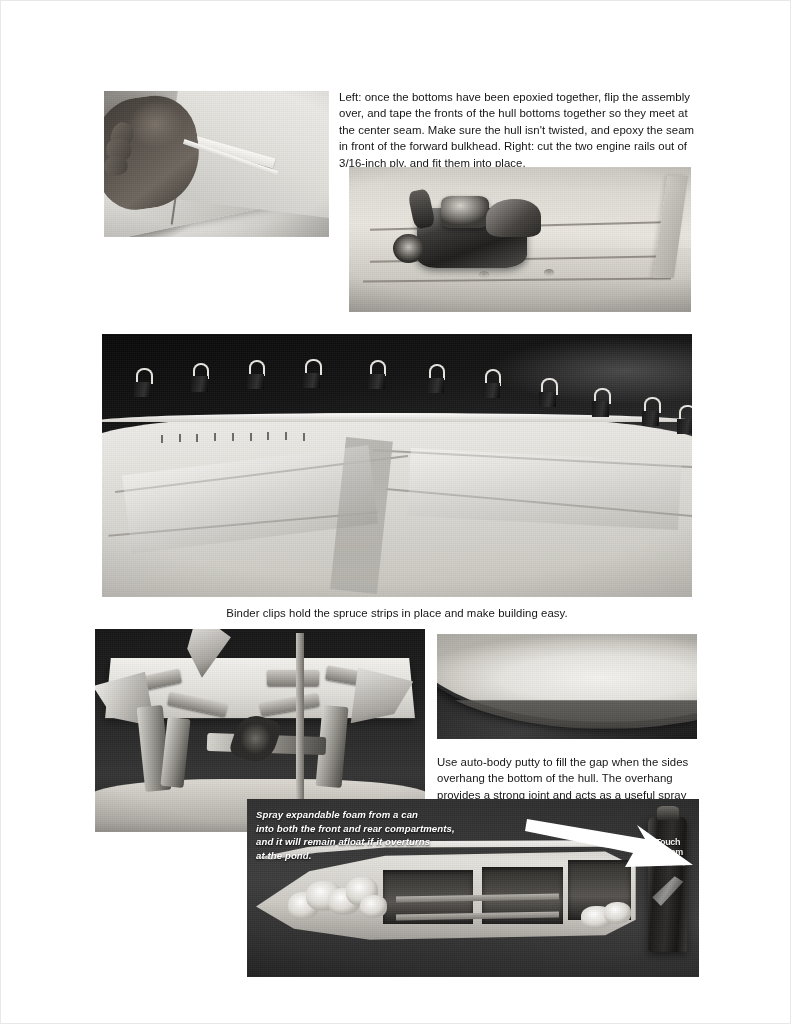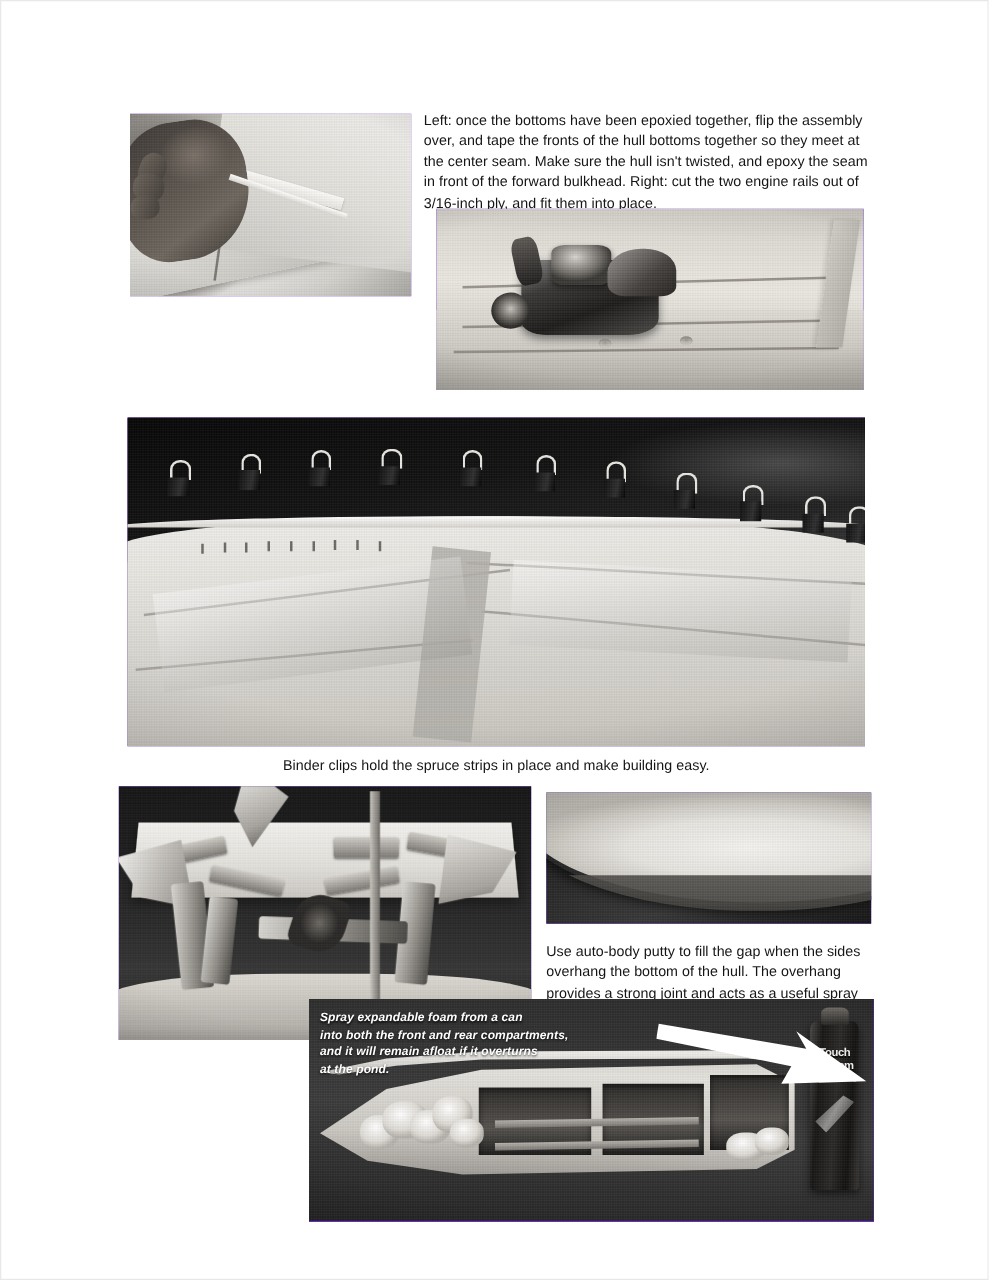--- a/index.html
+++ b/index.html
@@ -38,21 +38,21 @@
     font-family: "Liberation Serif", serif;
     font-size: 12.6px;
     line-height: 1.36;
     color: #161616;
   }
 
   
   .photo {
     position: absolute;
     overflow: hidden;
-    background: #6d28d9;
+    background: #0f172a;
   }
   .ph-inner {
     position: absolute;
     inset: 0;
   }
   .grain {
     position: absolute;
     inset: 0;
     opacity: .3;
     background-image:

